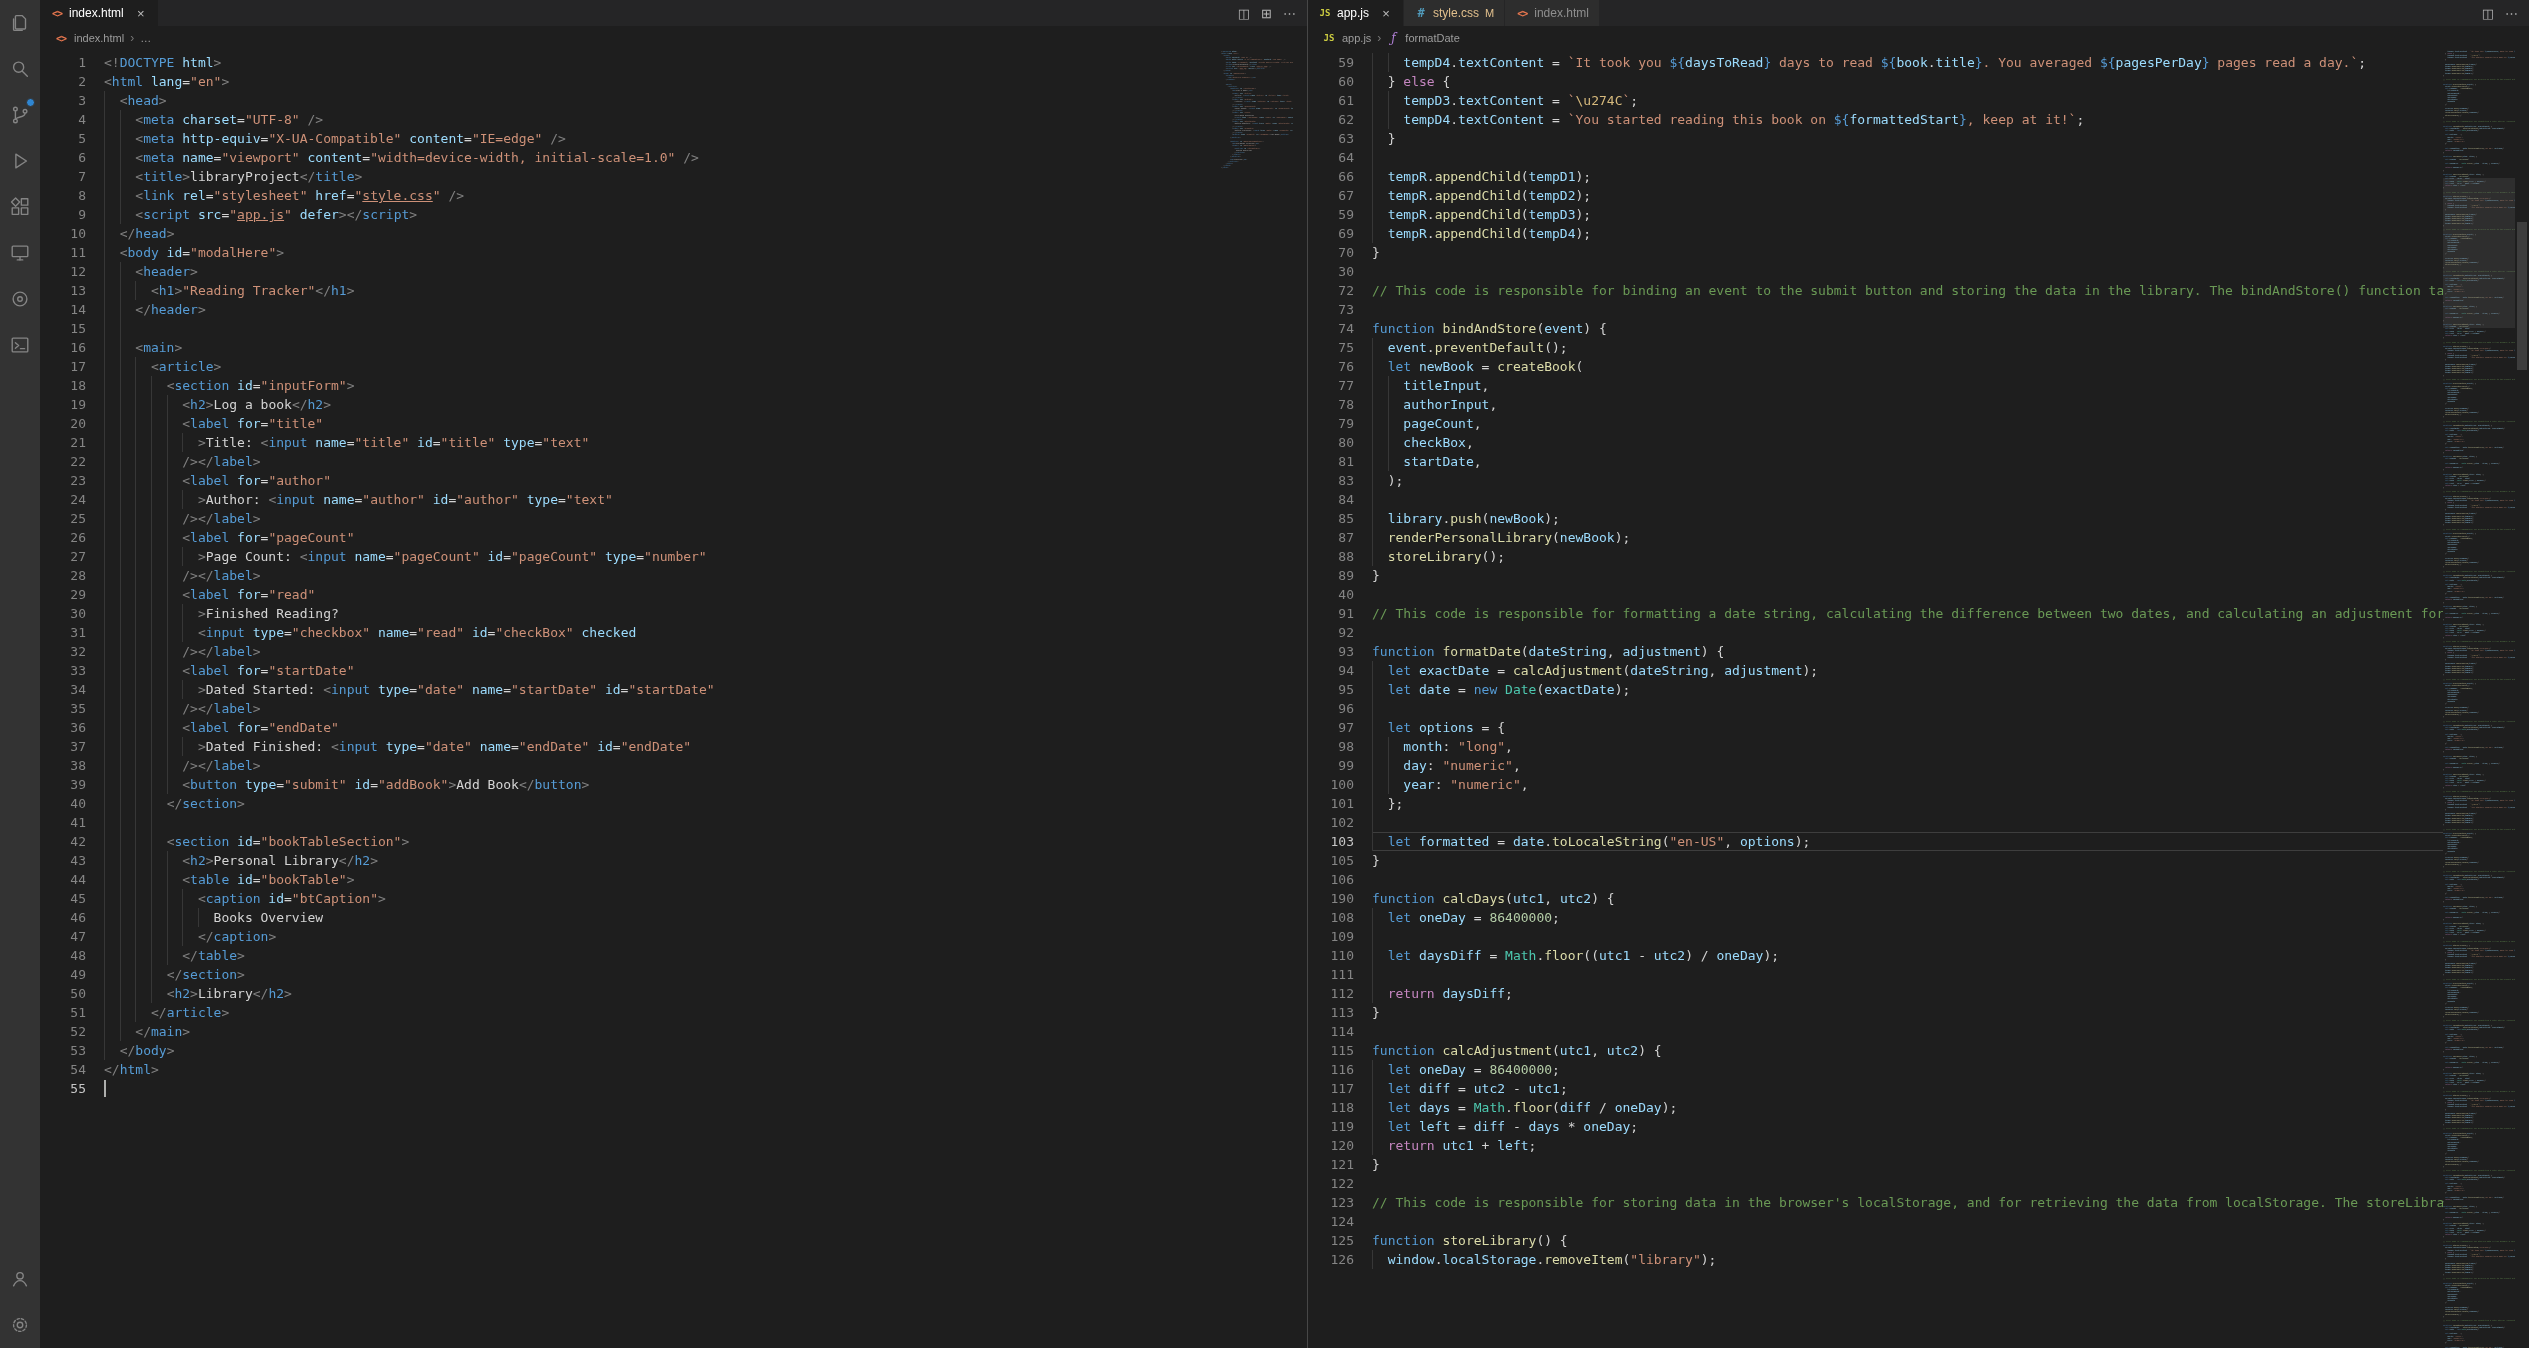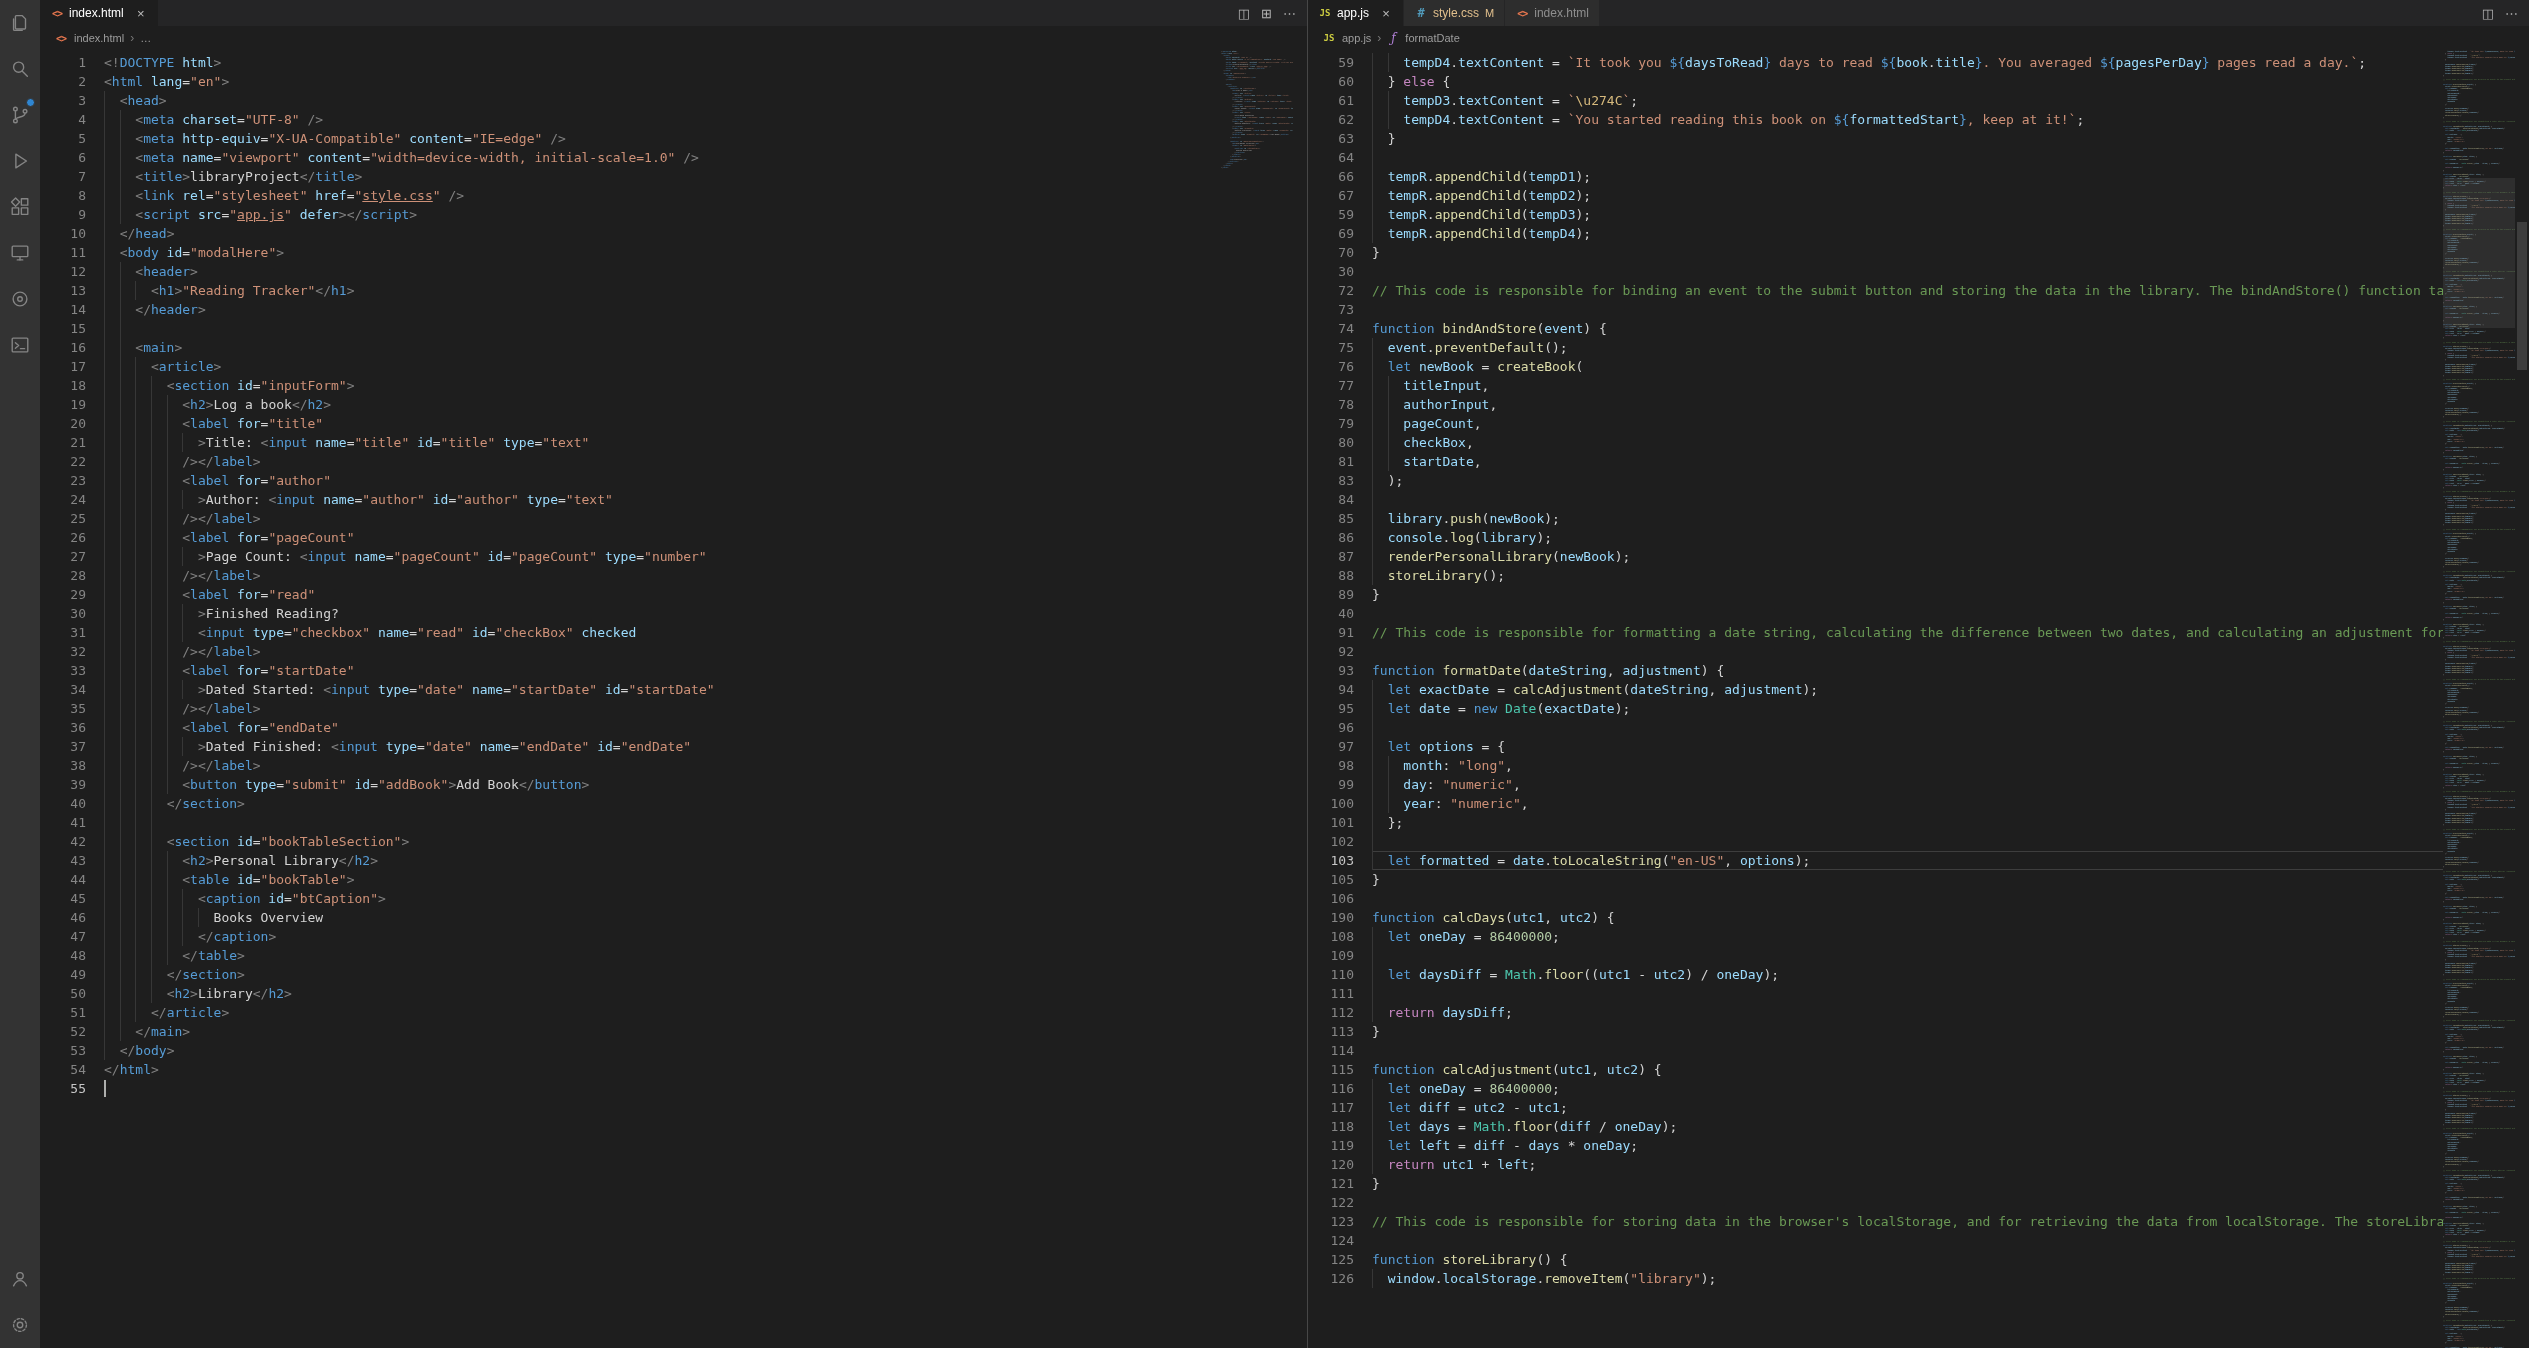--- a/index.html
+++ b/index.html
@@ -278,21 +278,20 @@
             <div class="code-row"><span class="line-num">75</span><span class="line-content"><i class="guide" style="left: 0ch;"></i><span class="tk-w">  </span><span class="tk-lb">event</span><span class="tk-w">.</span><span class="tk-y">preventDefault</span><span class="tk-w">();</span></span></div>
             <div class="code-row"><span class="line-num">76</span><span class="line-content"><i class="guide" style="left: 0ch;"></i><span class="tk-w">  </span><span class="tk-b">let</span><span class="tk-w"> </span><span class="tk-lb">newBook</span><span class="tk-w"> = </span><span class="tk-y">createBook</span><span class="tk-w">(</span></span></div>
             <div class="code-row"><span class="line-num">77</span><span class="line-content"><i class="guide" style="left: 0ch;"></i><i class="guide" style="left: 2ch;"></i><span class="tk-w">    </span><span class="tk-lb">titleInput</span><span class="tk-w">,</span></span></div>
             <div class="code-row"><span class="line-num">78</span><span class="line-content"><i class="guide" style="left: 0ch;"></i><i class="guide" style="left: 2ch;"></i><span class="tk-w">    </span><span class="tk-lb">authorInput</span><span class="tk-w">,</span></span></div>
             <div class="code-row"><span class="line-num">79</span><span class="line-content"><i class="guide" style="left: 0ch;"></i><i class="guide" style="left: 2ch;"></i><span class="tk-w">    </span><span class="tk-lb">pageCount</span><span class="tk-w">,</span></span></div>
             <div class="code-row"><span class="line-num">80</span><span class="line-content"><i class="guide" style="left: 0ch;"></i><i class="guide" style="left: 2ch;"></i><span class="tk-w">    </span><span class="tk-lb">checkBox</span><span class="tk-w">,</span></span></div>
             <div class="code-row"><span class="line-num">81</span><span class="line-content"><i class="guide" style="left: 0ch;"></i><i class="guide" style="left: 2ch;"></i><span class="tk-w">    </span><span class="tk-lb">startDate</span><span class="tk-w">,</span></span></div>
             <div class="code-row"><span class="line-num">83</span><span class="line-content"><i class="guide" style="left: 0ch;"></i><span class="tk-w">  );</span></span></div>
             <div class="code-row"><span class="line-num">84</span><span class="line-content"><i class="guide" style="left: 0ch;"></i></span></div>
             <div class="code-row"><span class="line-num">85</span><span class="line-content"><i class="guide" style="left: 0ch;"></i><span class="tk-w">  </span><span class="tk-lb">library</span><span class="tk-w">.</span><span class="tk-y">push</span><span class="tk-w">(</span><span class="tk-lb">newBook</span><span class="tk-w">);</span></span></div>
-            <div class="code-row"><span class="line-num">86</span><span class="line-content"><i class="guide" style="left: 0ch;"></i><span class="tk-w">  </span><span class="tk-lb">console</span><span class="tk-w">.</span><span class="tk-y">log</span><span class="tk-w">(</span><span class="tk-lb">library</span><span class="tk-w">);</span></span></div>
             <div class="code-row"><span class="line-num">87</span><span class="line-content"><i class="guide" style="left: 0ch;"></i><span class="tk-w">  </span><span class="tk-y">renderPersonalLibrary</span><span class="tk-w">(</span><span class="tk-lb">newBook</span><span class="tk-w">);</span></span></div>
             <div class="code-row"><span class="line-num">88</span><span class="line-content"><i class="guide" style="left: 0ch;"></i><span class="tk-w">  </span><span class="tk-y">storeLibrary</span><span class="tk-w">();</span></span></div>
             <div class="code-row"><span class="line-num">89</span><span class="line-content"><span class="tk-w">}</span></span></div>
             <div class="code-row"><span class="line-num">40</span><span class="line-content"></span></div>
             <div class="code-row"><span class="line-num">91</span><span class="line-content"><span class="tk-cm">// This code is responsible for formatting a date string, calculating the difference between two dates, and calculating an adjustment for</span></span></div>
             <div class="code-row"><span class="line-num">92</span><span class="line-content"></span></div>
             <div class="code-row"><span class="line-num">93</span><span class="line-content"><span class="tk-b">function</span><span class="tk-w"> </span><span class="tk-y">formatDate</span><span class="tk-w">(</span><span class="tk-lb">dateString</span><span class="tk-w">, </span><span class="tk-lb">adjustment</span><span class="tk-w">) {</span></span></div>
             <div class="code-row"><span class="line-num">94</span><span class="line-content"><i class="guide" style="left: 0ch;"></i><span class="tk-w">  </span><span class="tk-b">let</span><span class="tk-w"> </span><span class="tk-lb">exactDate</span><span class="tk-w"> = </span><span class="tk-y">calcAdjustment</span><span class="tk-w">(</span><span class="tk-lb">dateString</span><span class="tk-w">, </span><span class="tk-lb">adjustment</span><span class="tk-w">);</span></span></div>
             <div class="code-row"><span class="line-num">95</span><span class="line-content"><i class="guide" style="left: 0ch;"></i><span class="tk-w">  </span><span class="tk-b">let</span><span class="tk-w"> </span><span class="tk-lb">date</span><span class="tk-w"> = </span><span class="tk-b">new</span><span class="tk-w"> </span><span class="tk-tl">Date</span><span class="tk-w">(</span><span class="tk-lb">exactDate</span><span class="tk-w">);</span></span></div>
             <div class="code-row"><span class="line-num">96</span><span class="line-content"><i class="guide" style="left: 0ch;"></i></span></div>

